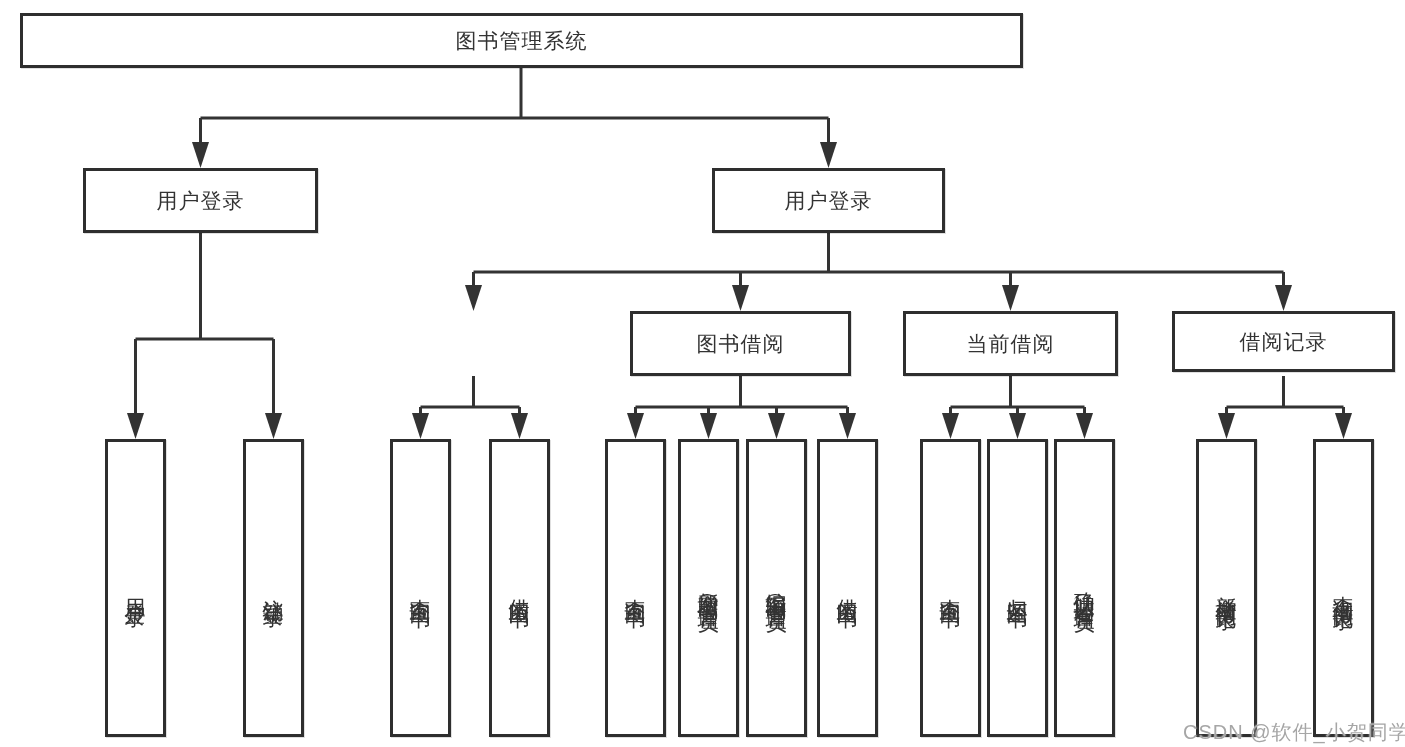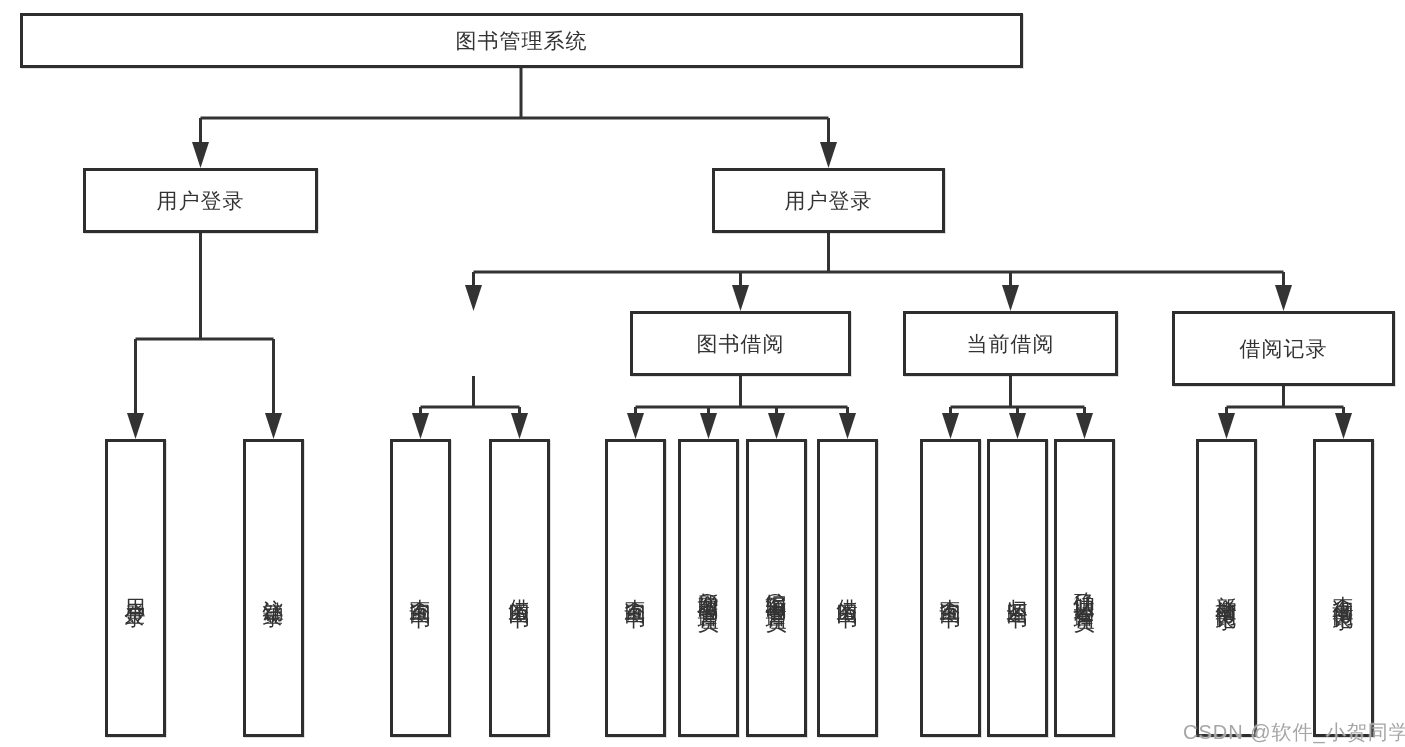--- a/index.html
+++ b/index.html
@@ -131,21 +131,21 @@
   <div class="box" style="left:712px;top:168px;width:233px;height:65px;">
     <span>用户登录</span>
   </div>
 
   <div class="box" style="left:903px;top:311px;width:215px;height:65px;">
     <span>当前借阅</span>
   </div>
   <div class="box" style="left:630px;top:311px;width:221px;height:65px;">
     <span>图书借阅</span>
   </div>
-  <div class="box" style="left:1172px;top:311px;width:223px;height:75px;text-align:right;">
+  <div class="box" style="left:1172px;top:311px;width:223px;height:61px;text-align:right;">
     <span>借阅记录</span>
   </div>
 
   <div class="box leaf" style="left:105px;top:439px;width:61px;height:298px;">
     <span>用户登录</span>
   </div>
   <div class="box leaf" style="left:243px;top:439px;width:61px;height:298px;">
     <span>注销登录</span>
   </div>
 

